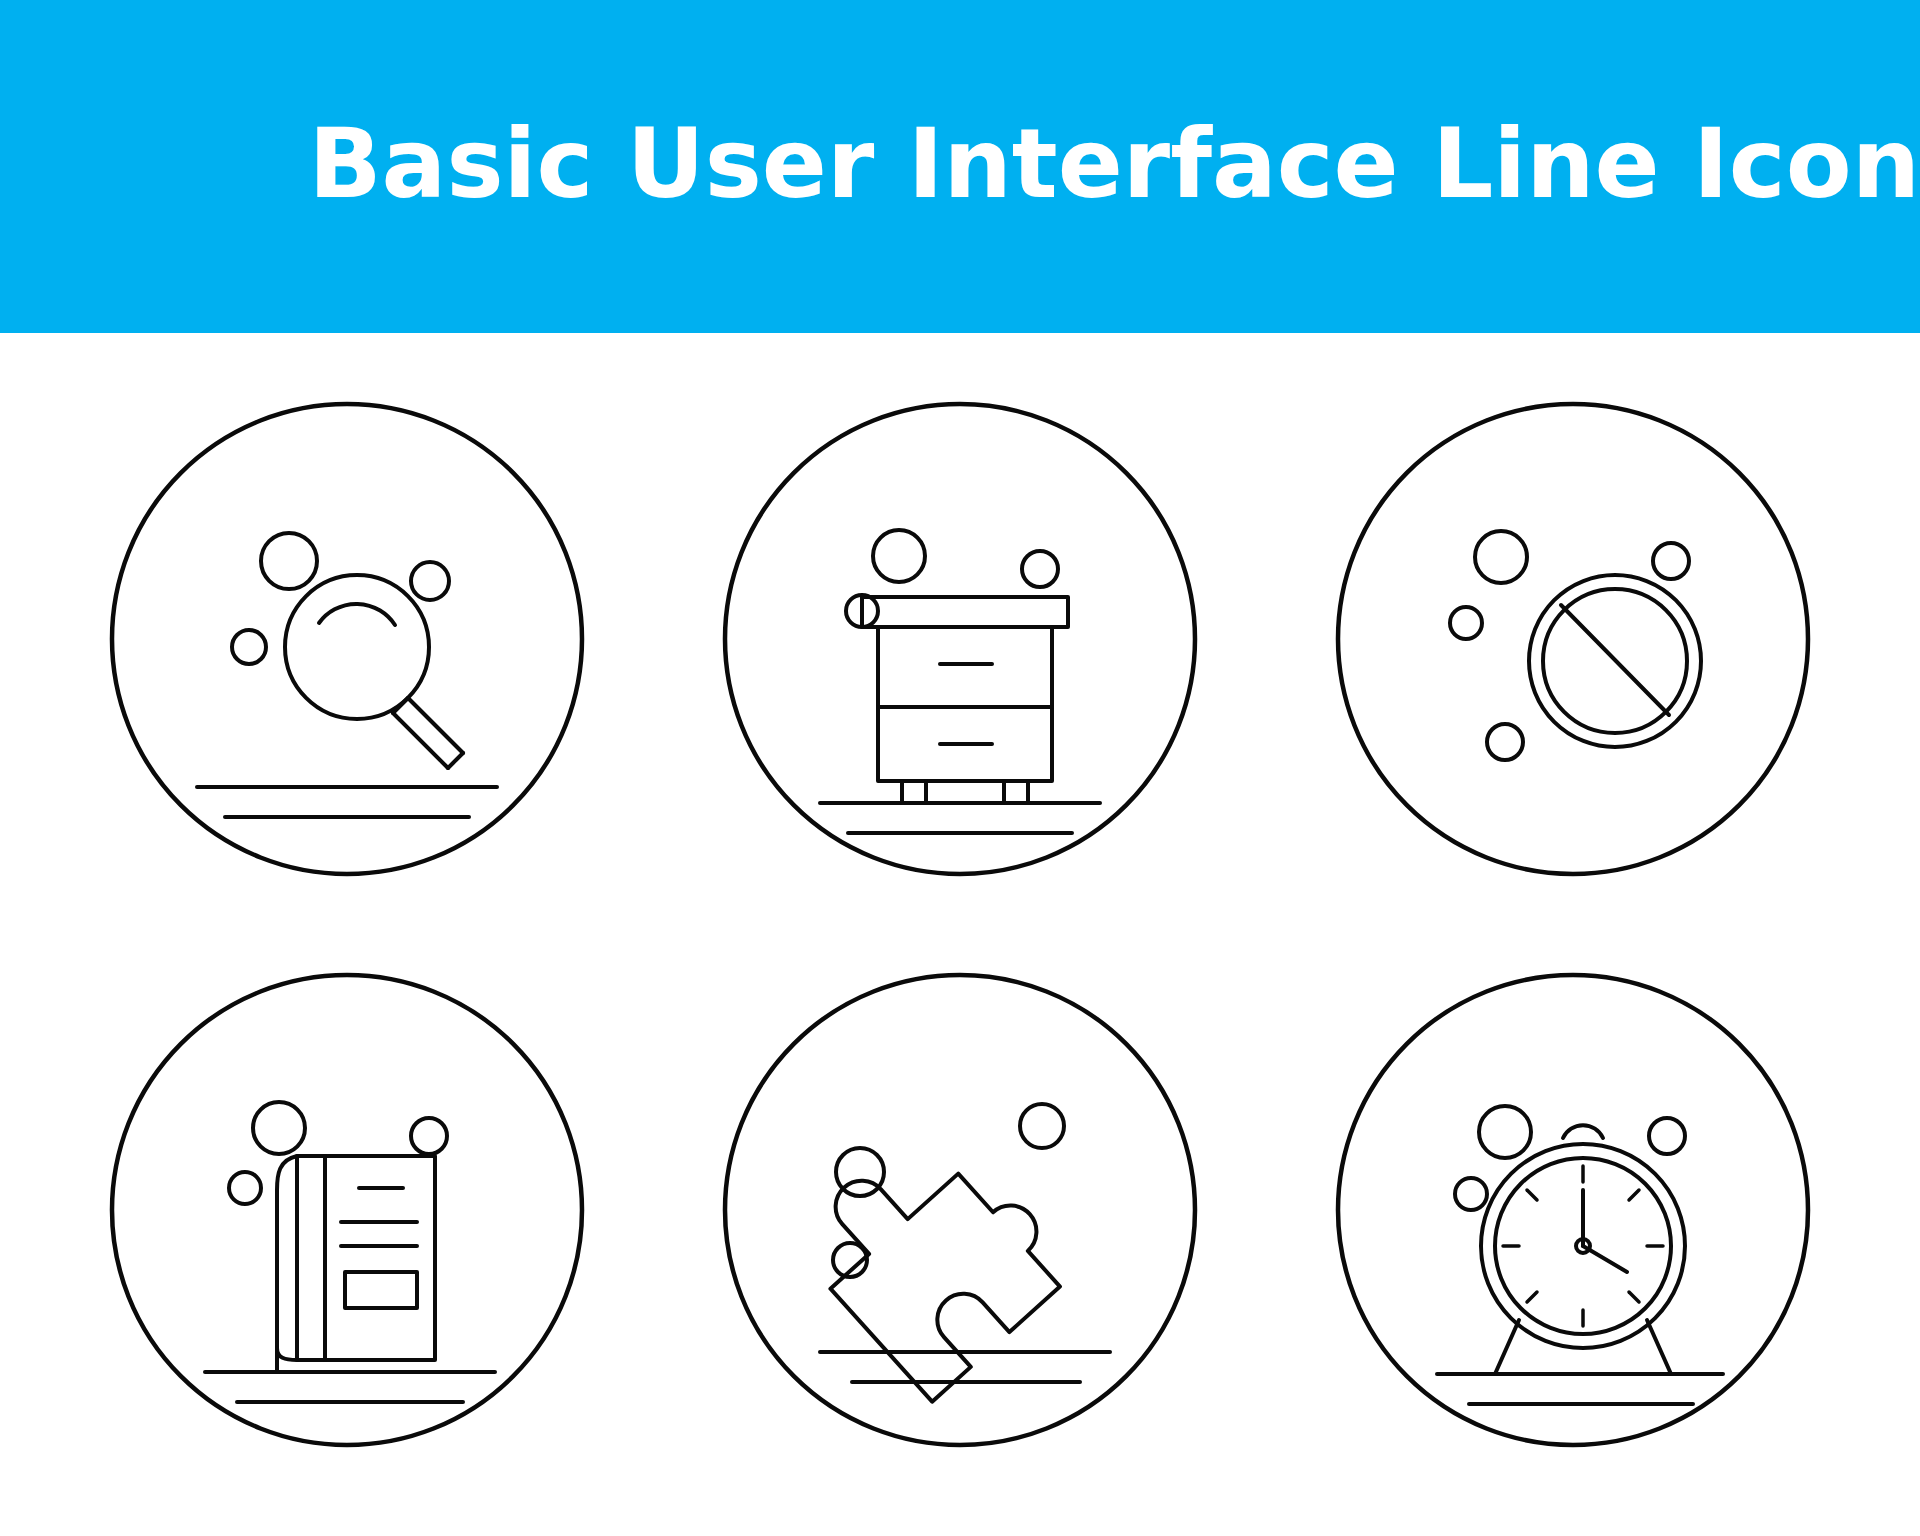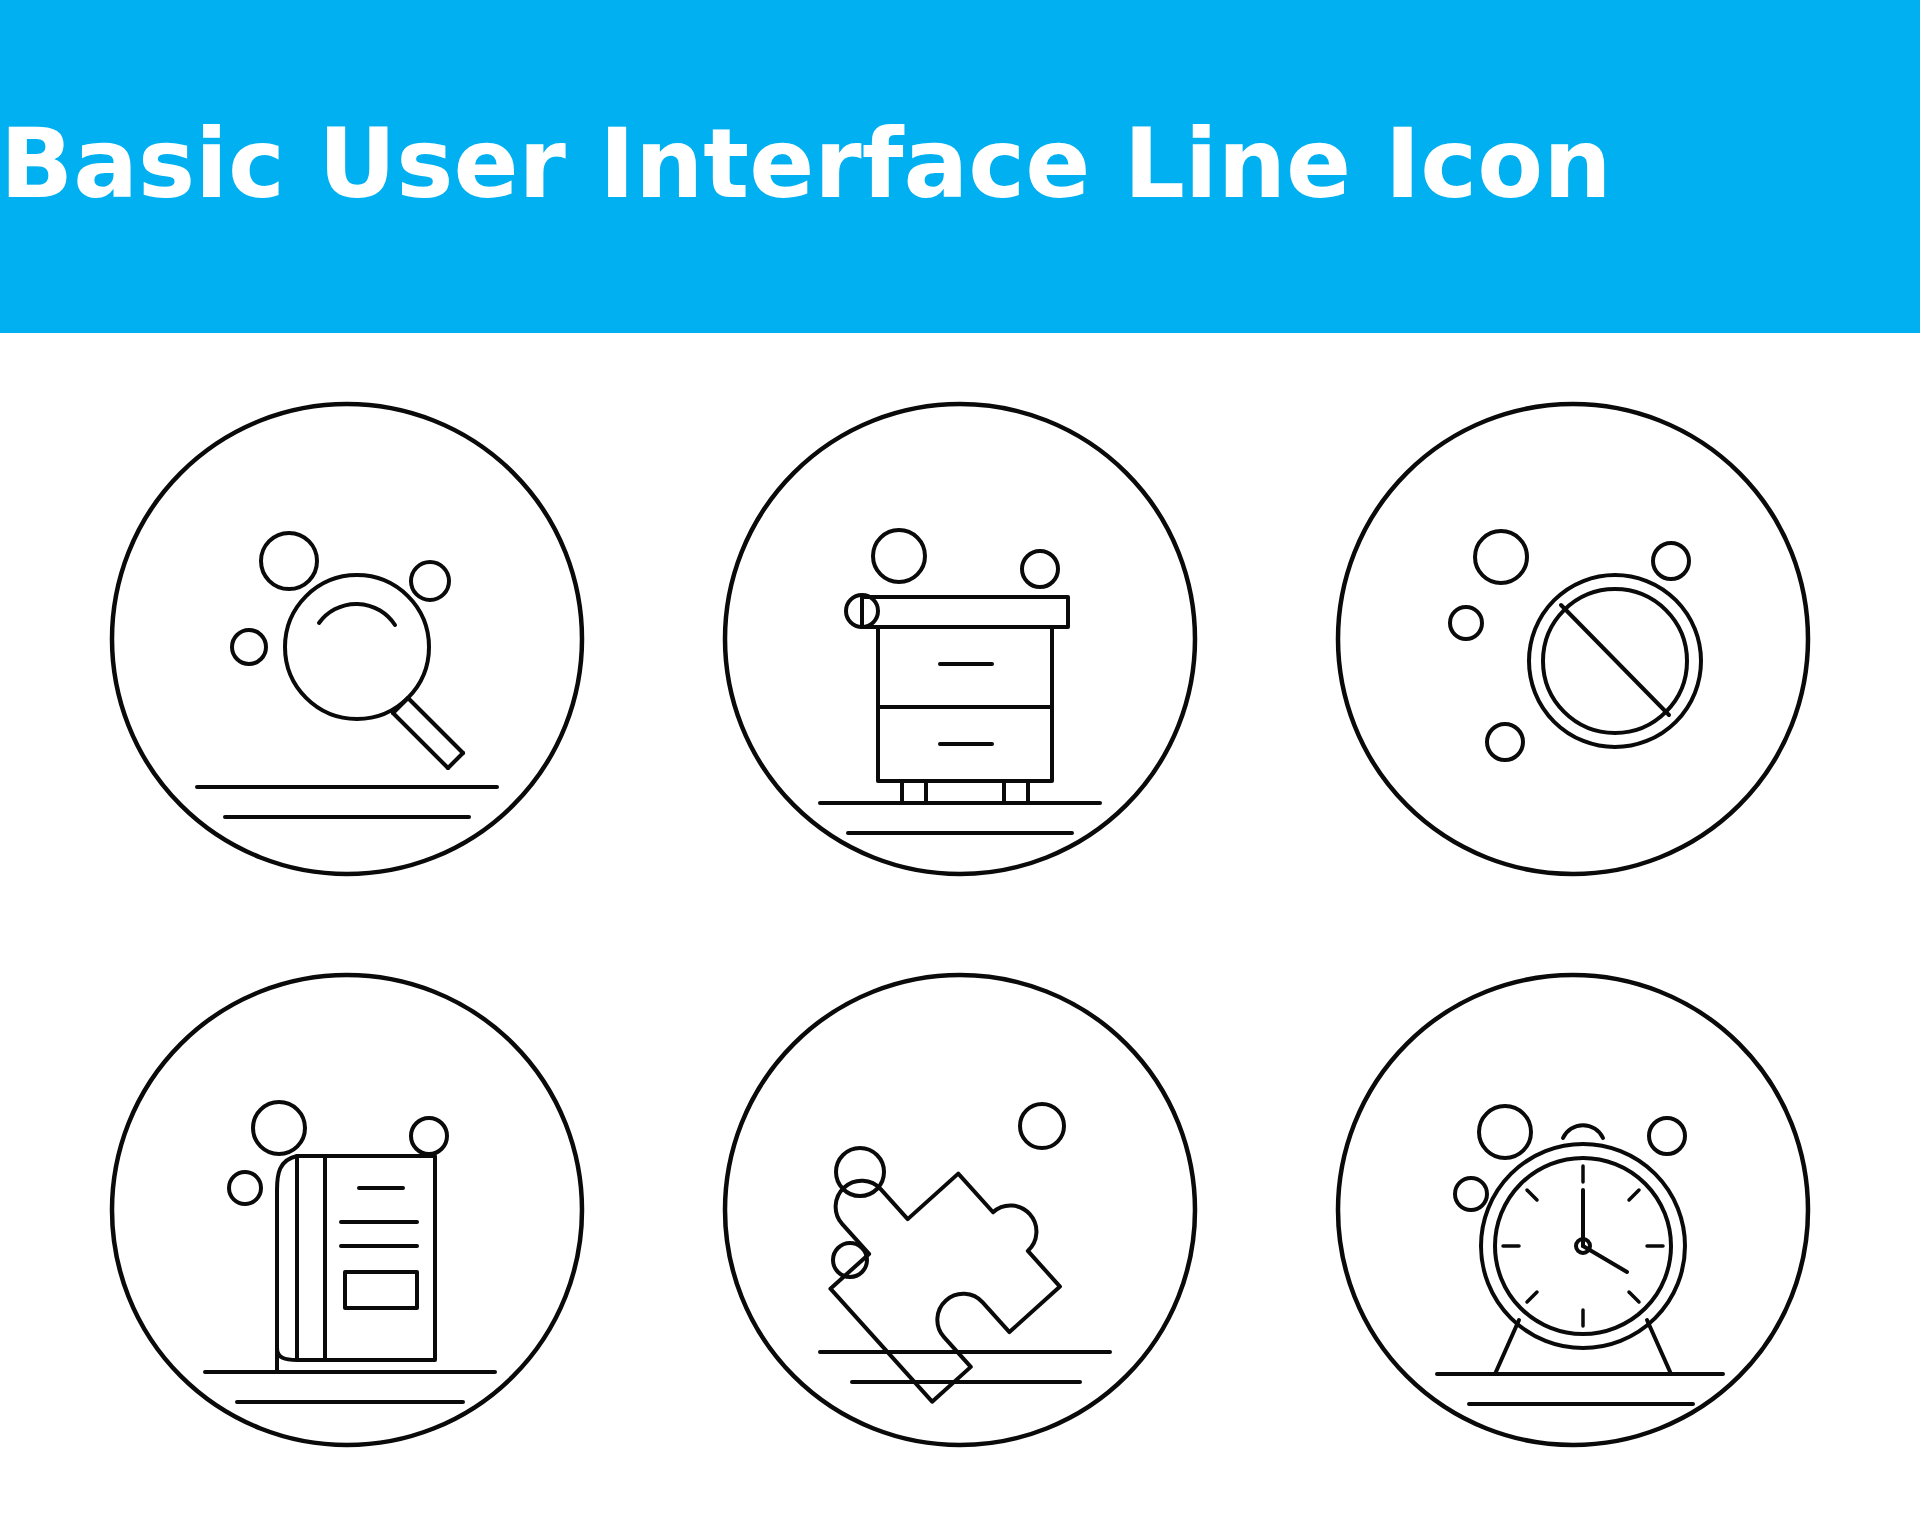--- a/index.html
+++ b/index.html
@@ -22,21 +22,21 @@
   }
   .header-bar {
     position: absolute;
     left: 0;
     top: 0;
     width: 1920px;
     height: 333px;
     background: #00b0f0;
     display: flex;
     align-items: center;
-    justify-content: flex-start;
+    justify-content: flex-end;
   }
   .header-title {
     color: #ffffff;
     font-family: "DejaVu Sans", sans-serif;
     font-size: 96px;
     font-weight: bold;
     letter-spacing: 0px;
     line-height: 1;
     white-space: nowrap;
     margin-top: -6px;

